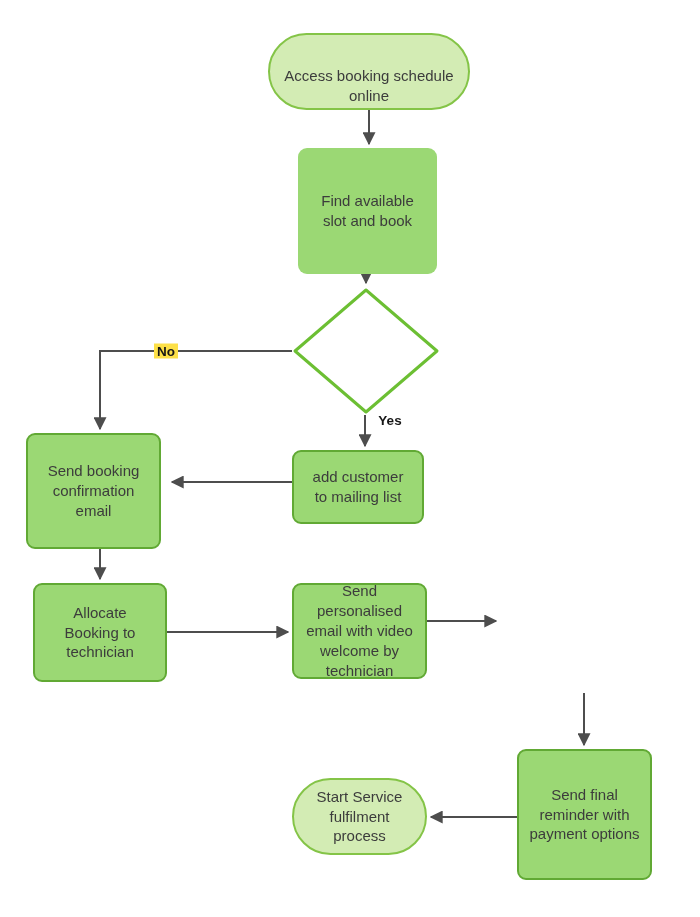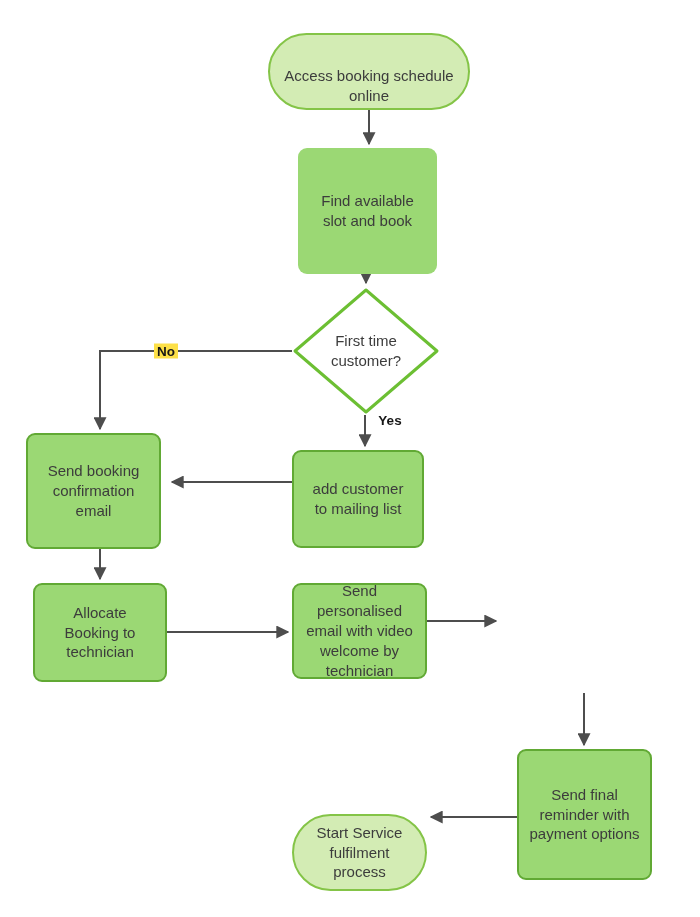--- a/index.html
+++ b/index.html
@@ -75,31 +75,29 @@
 
   <div class="node process no-border" style="left:298px; top:148px; width:139px; height:126px;">
     <span class="node-label">Find available
 slot and book</span>
   </div>
 
   <div class="node decision" style="left:292px; top:287px; width:148px; height:128px;">
     <svg class="diamond-shape" viewBox="0 0 148 128" xmlns="http://www.w3.org/2000/svg">
       <polygon points="74,3 145,64 74,125 3,64"></polygon>
     </svg>
-    <span class="node-label">First time
-customer?</span>
   </div>
 
   <div class="node process" style="left:26px; top:433px; width:135px; height:116px;">
     <span class="node-label">Send booking
 confirmation
 email</span>
   </div>
 
-  <div class="node process" style="left:292px; top:450px; width:132px; height:98px;">
+  <div class="node process" style="left:292px; top:450px; width:132px; height:74px;">
     <span class="node-label">add customer
 to mailing list</span>
   </div>
 
   <div class="node process" style="left:33px; top:583px; width:134px; height:99px;">
     <span class="node-label">Allocate
 Booking to
 technician</span>
   </div>
 
@@ -111,21 +109,21 @@
 technician</span>
   </div>
 
 
   <div class="node process" style="left:517px; top:749px; width:135px; height:131px;">
     <span class="node-label">Send final
 reminder with
 payment options</span>
   </div>
 
-  <div class="node terminator" style="left:292px; top:814px; width:135px; height:77px;justify-content:center;">
+  <div class="node terminator" style="left:292px; top:778px; width:135px; height:77px;justify-content:center;">
     <span class="node-label">Start Service
 fulfilment
 process</span>
   </div>
 
   <span class="edge-label on-line" style="left:166px; top:351px;">No</span>
   <span class="edge-label" style="left:390px; top:420px;">Yes</span>
 
 </div>
 

